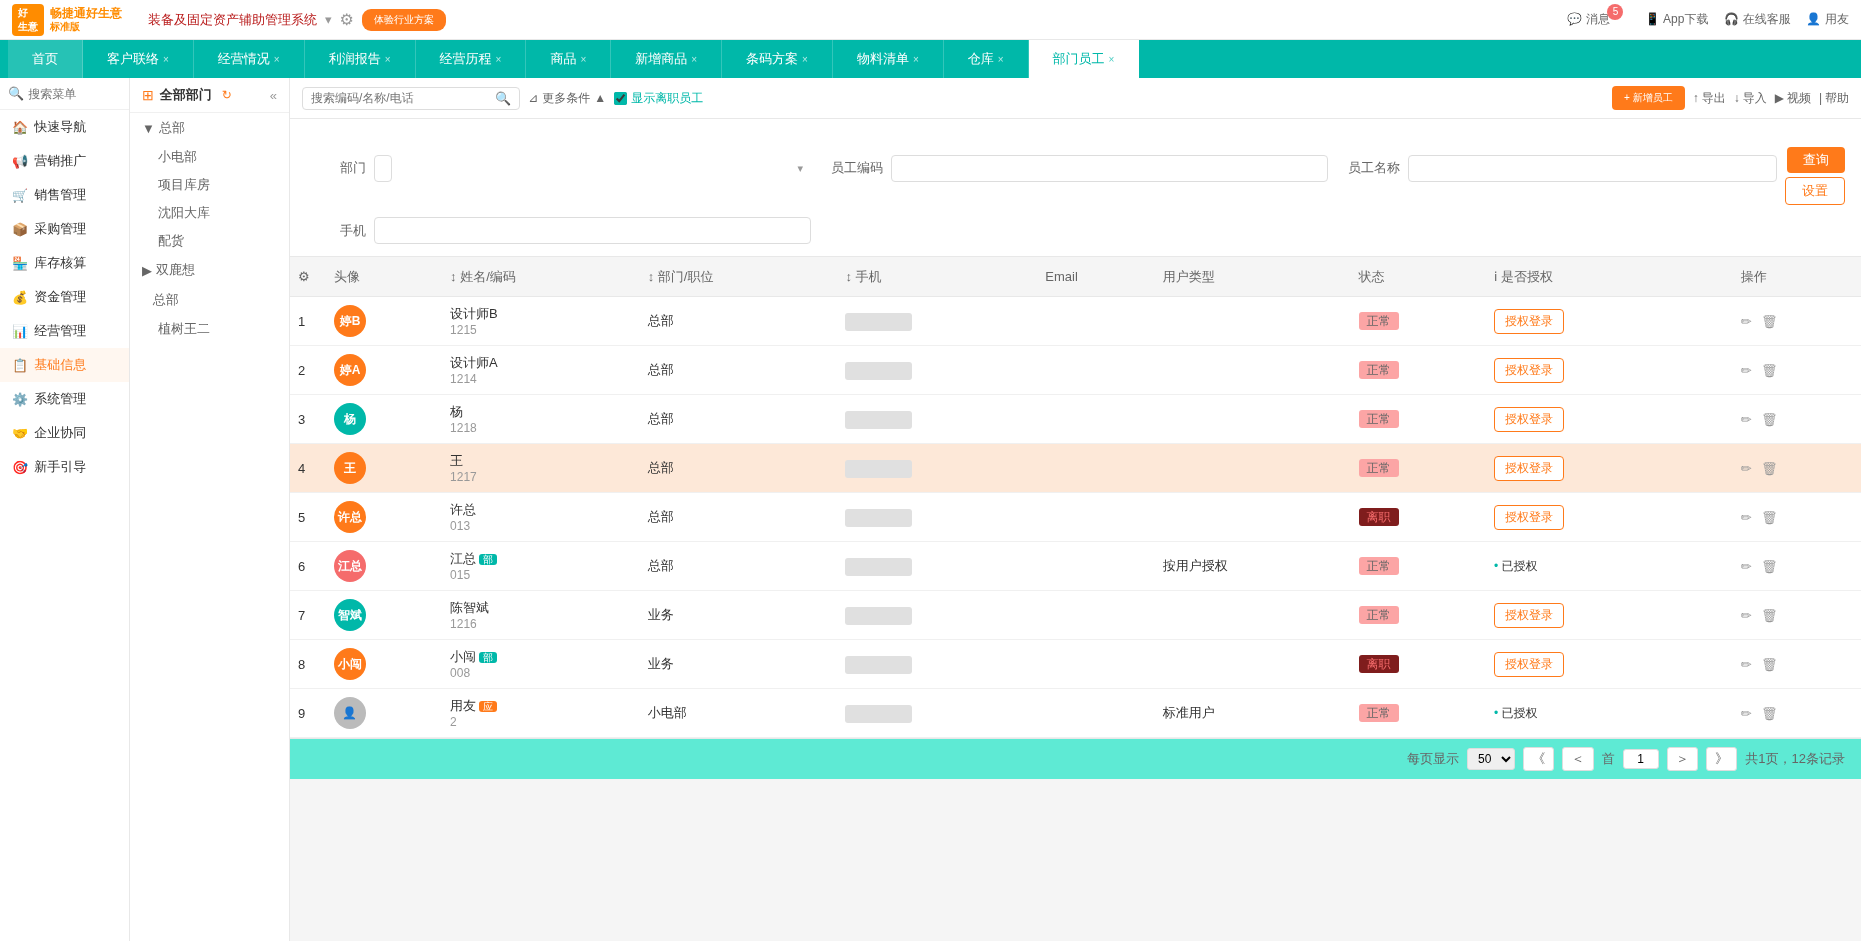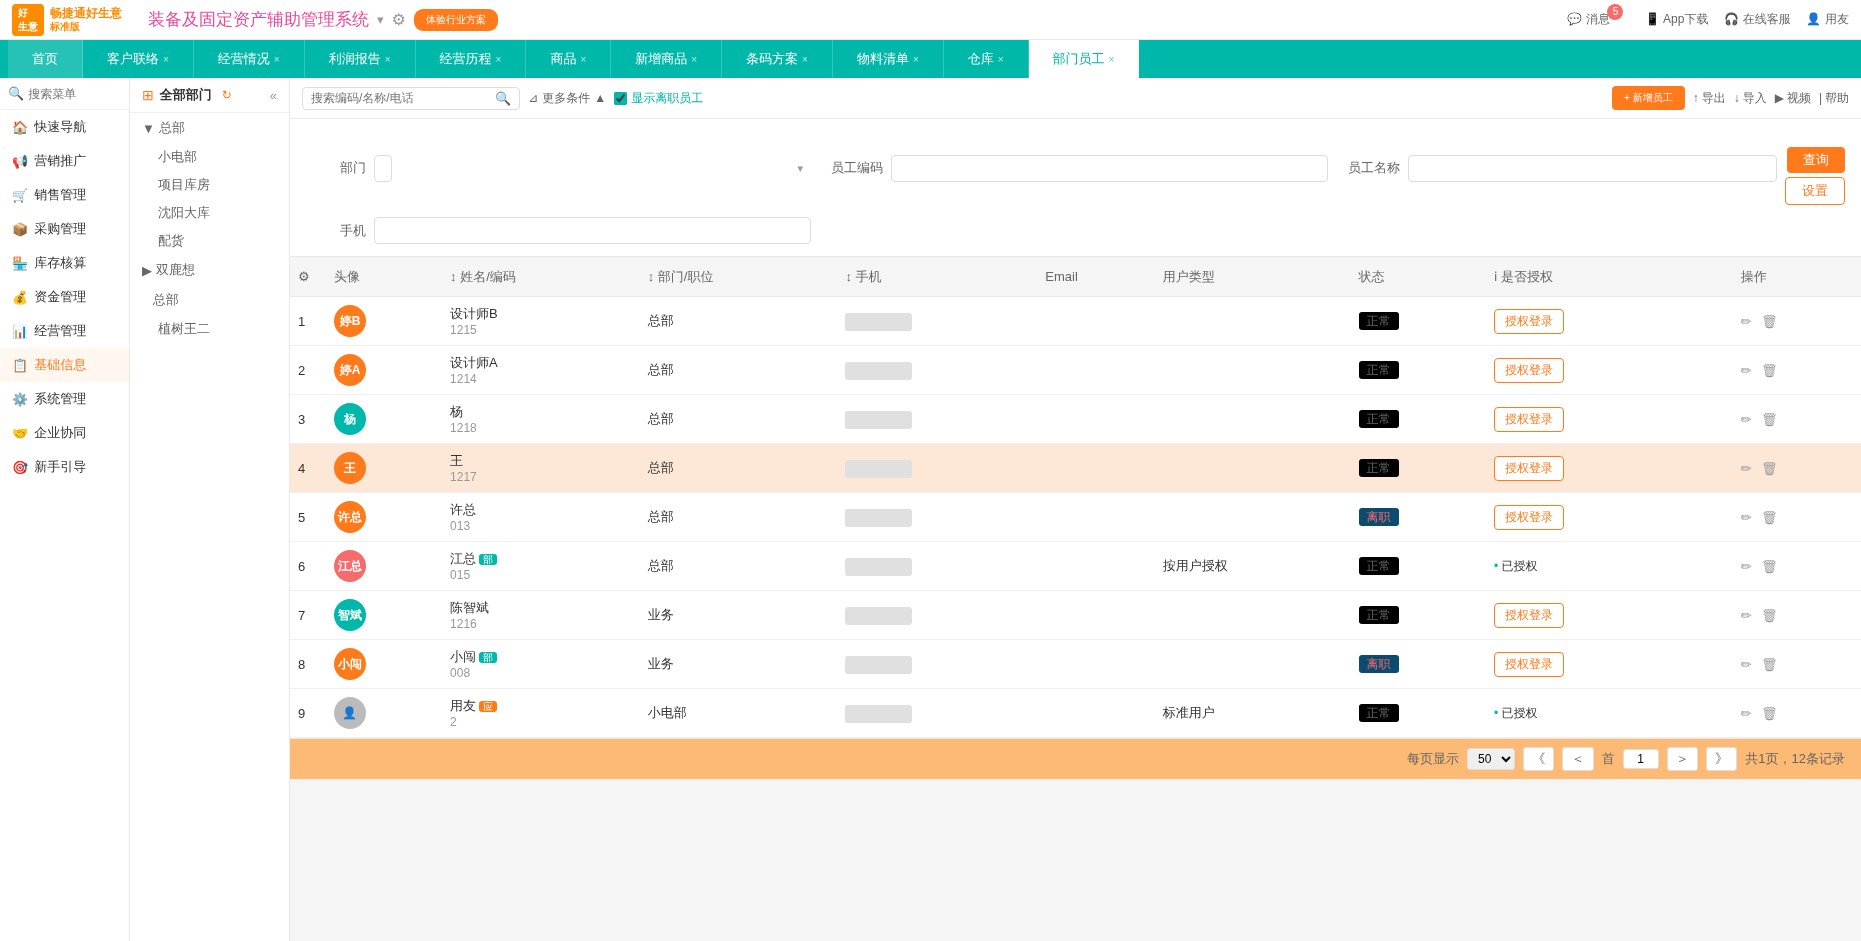--- a/index.html
+++ b/index.html
@@ -3,21 +3,21 @@
   <meta charset="utf-8">
   <style>
     * { box-sizing: border-box; margin: 0; padding: 0; }
     body { font-family: 'Microsoft YaHei', Arial, sans-serif; font-size: 13px; background: #f5f5f5; color: #333; }
 
     
     .top-bar { height: 40px; background: #fff; display: flex; align-items: center; padding: 0 12px; border-bottom: 1px solid #e8e8e8; gap: 8px; }
     .logo-area { display: flex; align-items: center; gap: 6px; min-width: 120px; }
     .logo-icon { width: 32px; height: 32px; background: #ff8c00; border-radius: 4px; display: flex; align-items: center; justify-content: center; color: white; font-size: 10px; font-weight: bold; }
     .logo-text { font-size: 12px; color: #ff8c00; font-weight: bold; line-height: 1.2; }
-    .system-title { font-size: 17px; color: #ec4899; margin-left: 8px; }
+    .system-title { font-size: 13px; color: #b91c1c; margin-left: 8px; }
     .top-btn { background: #ff7a1a; color: white; border: none; border-radius: 9px; padding: 4px 12px; font-size: 10px; cursor: pointer; }
     .top-bar-right { display: flex; align-items: center; gap: 16px; font-size: 12px; color: #666; }
     .badge { background: #f56c6c; color: white; border-radius: 50%; width: 16px; height: 16px; font-size: 10px; display: inline-flex; align-items: center; justify-content: center; position: relative; top: -8px; left: -6px; }
 
     
     .nav-tabs { height: 38px; background: #00b8a9; display: flex; align-items: center; padding: 0 0 0 8px; overflow: hidden; }
     .nav-tab { height: 38px; display: flex; align-items: center; padding: 0 24px; color: white; font-size: 13px; cursor: pointer; white-space: nowrap; border-right: 1px solid rgba(255,255,255,0.2); gap: 4px; }
     .nav-tab:first-child { background: rgba(255,255,255,0.15); }
     .nav-tab.active { background: white; color: #00b8a9; }
     .nav-tab .close-x { font-size: 10px; color: inherit; opacity: 0.7; }
@@ -55,33 +55,33 @@
     .set-btn { background: white; color: #ff7a1a; border: 1px solid #ff7a1a; border-radius: 4px; padding: 4px 16px; font-size: 13px; cursor: pointer; }
 
     
     .table-area { background: white; margin: 0; }
     table { width: 100%; border-collapse: collapse; }
     thead tr { background: #f5f5f5; }
     th { padding: 10px 8px; text-align: left; font-size: 13px; color: #666; font-weight: normal; border-bottom: 1px solid #e8e8e8; white-space: nowrap; }
     td { padding: 8px 8px; font-size: 13px; color: #333; border-bottom: 1px solid #f0f0f0; vertical-align: middle; }
     tr.highlighted { background: #fde8d8; }
     .avatar { width: 32px; height: 32px; border-radius: 50%; display: flex; align-items: center; justify-content: center; color: white; font-size: 12px; font-weight: bold; }
-    .status-normal { color: #666; background: #000000; border-radius: 3px; padding: 2px 8px; font-size: 12px; }
-    .status-resign { color: #f56c6c; background: #0c4a6e; border-radius: 3px; padding: 2px 8px; font-size: 12px; }
+    .status-normal { color: #666; background: #fca5a5; border-radius: 3px; padding: 2px 8px; font-size: 12px; }
+    .status-resign { color: #f56c6c; background: #7f1d1d; border-radius: 3px; padding: 2px 8px; font-size: 12px; }
     .auth-btn { background: white; color: #ff7a1a; border: 1px solid #ff7a1a; border-radius: 4px; padding: 3px 10px; font-size: 12px; cursor: pointer; }
     .authorized { color: #333; font-size: 12px; }
     .dot-authorized::before { content: '• '; color: #00b8a9; }
     .blur-text { color: transparent; text-shadow: 0 0 6px rgba(0,0,0,0.3); font-size: 12px; background: #e0e0e0; border-radius: 3px; padding: 2px 20px; }
     .edit-icon { color: #999; cursor: pointer; margin-right: 6px; }
     .delete-icon { color: #999; cursor: pointer; }
     .dept-badge { background: #00b8a9; color: white; border-radius: 3px; padding: 0 4px; font-size: 10px; margin-left: 3px; }
     .app-badge { background: #ff7a1a; color: white; border-radius: 3px; padding: 0 4px; font-size: 10px; margin-left: 3px; }
 
     
-    .footer { background: #fdba74; border-top: 1px solid #e8e8e8; padding: 8px 16px; display: flex; align-items: center; justify-content: flex-end; gap: 8px; font-size: 13px; color: #666; }
+    .footer { background: #5eead4; border-top: 1px solid #e8e8e8; padding: 8px 16px; display: flex; align-items: center; justify-content: flex-end; gap: 8px; font-size: 13px; color: #666; }
     .page-size-select { border: 1px solid #ddd; border-radius: 3px; padding: 2px 6px; font-size: 12px; }
     .page-btn { border: 1px solid #ddd; background: white; border-radius: 3px; padding: 2px 8px; cursor: pointer; color: #666; }
     .page-input { border: 1px solid #ddd; border-radius: 3px; padding: 2px 6px; width: 36px; text-align: center; font-size: 12px; }
 
     
     .left-panel { width: 160px; background: white; border-right: 1px solid #e8e8e8; flex-shrink: 0; }
     .dept-header { padding: 8px 12px; display: flex; align-items: center; gap: 6px; border-bottom: 1px solid #f0f0f0; }
     .dept-header-title { font-size: 13px; color: #333; font-weight: bold; }
     .collapse-btn { margin-left: auto; color: #999; cursor: pointer; }
     .dept-list { overflow-y: auto; }

